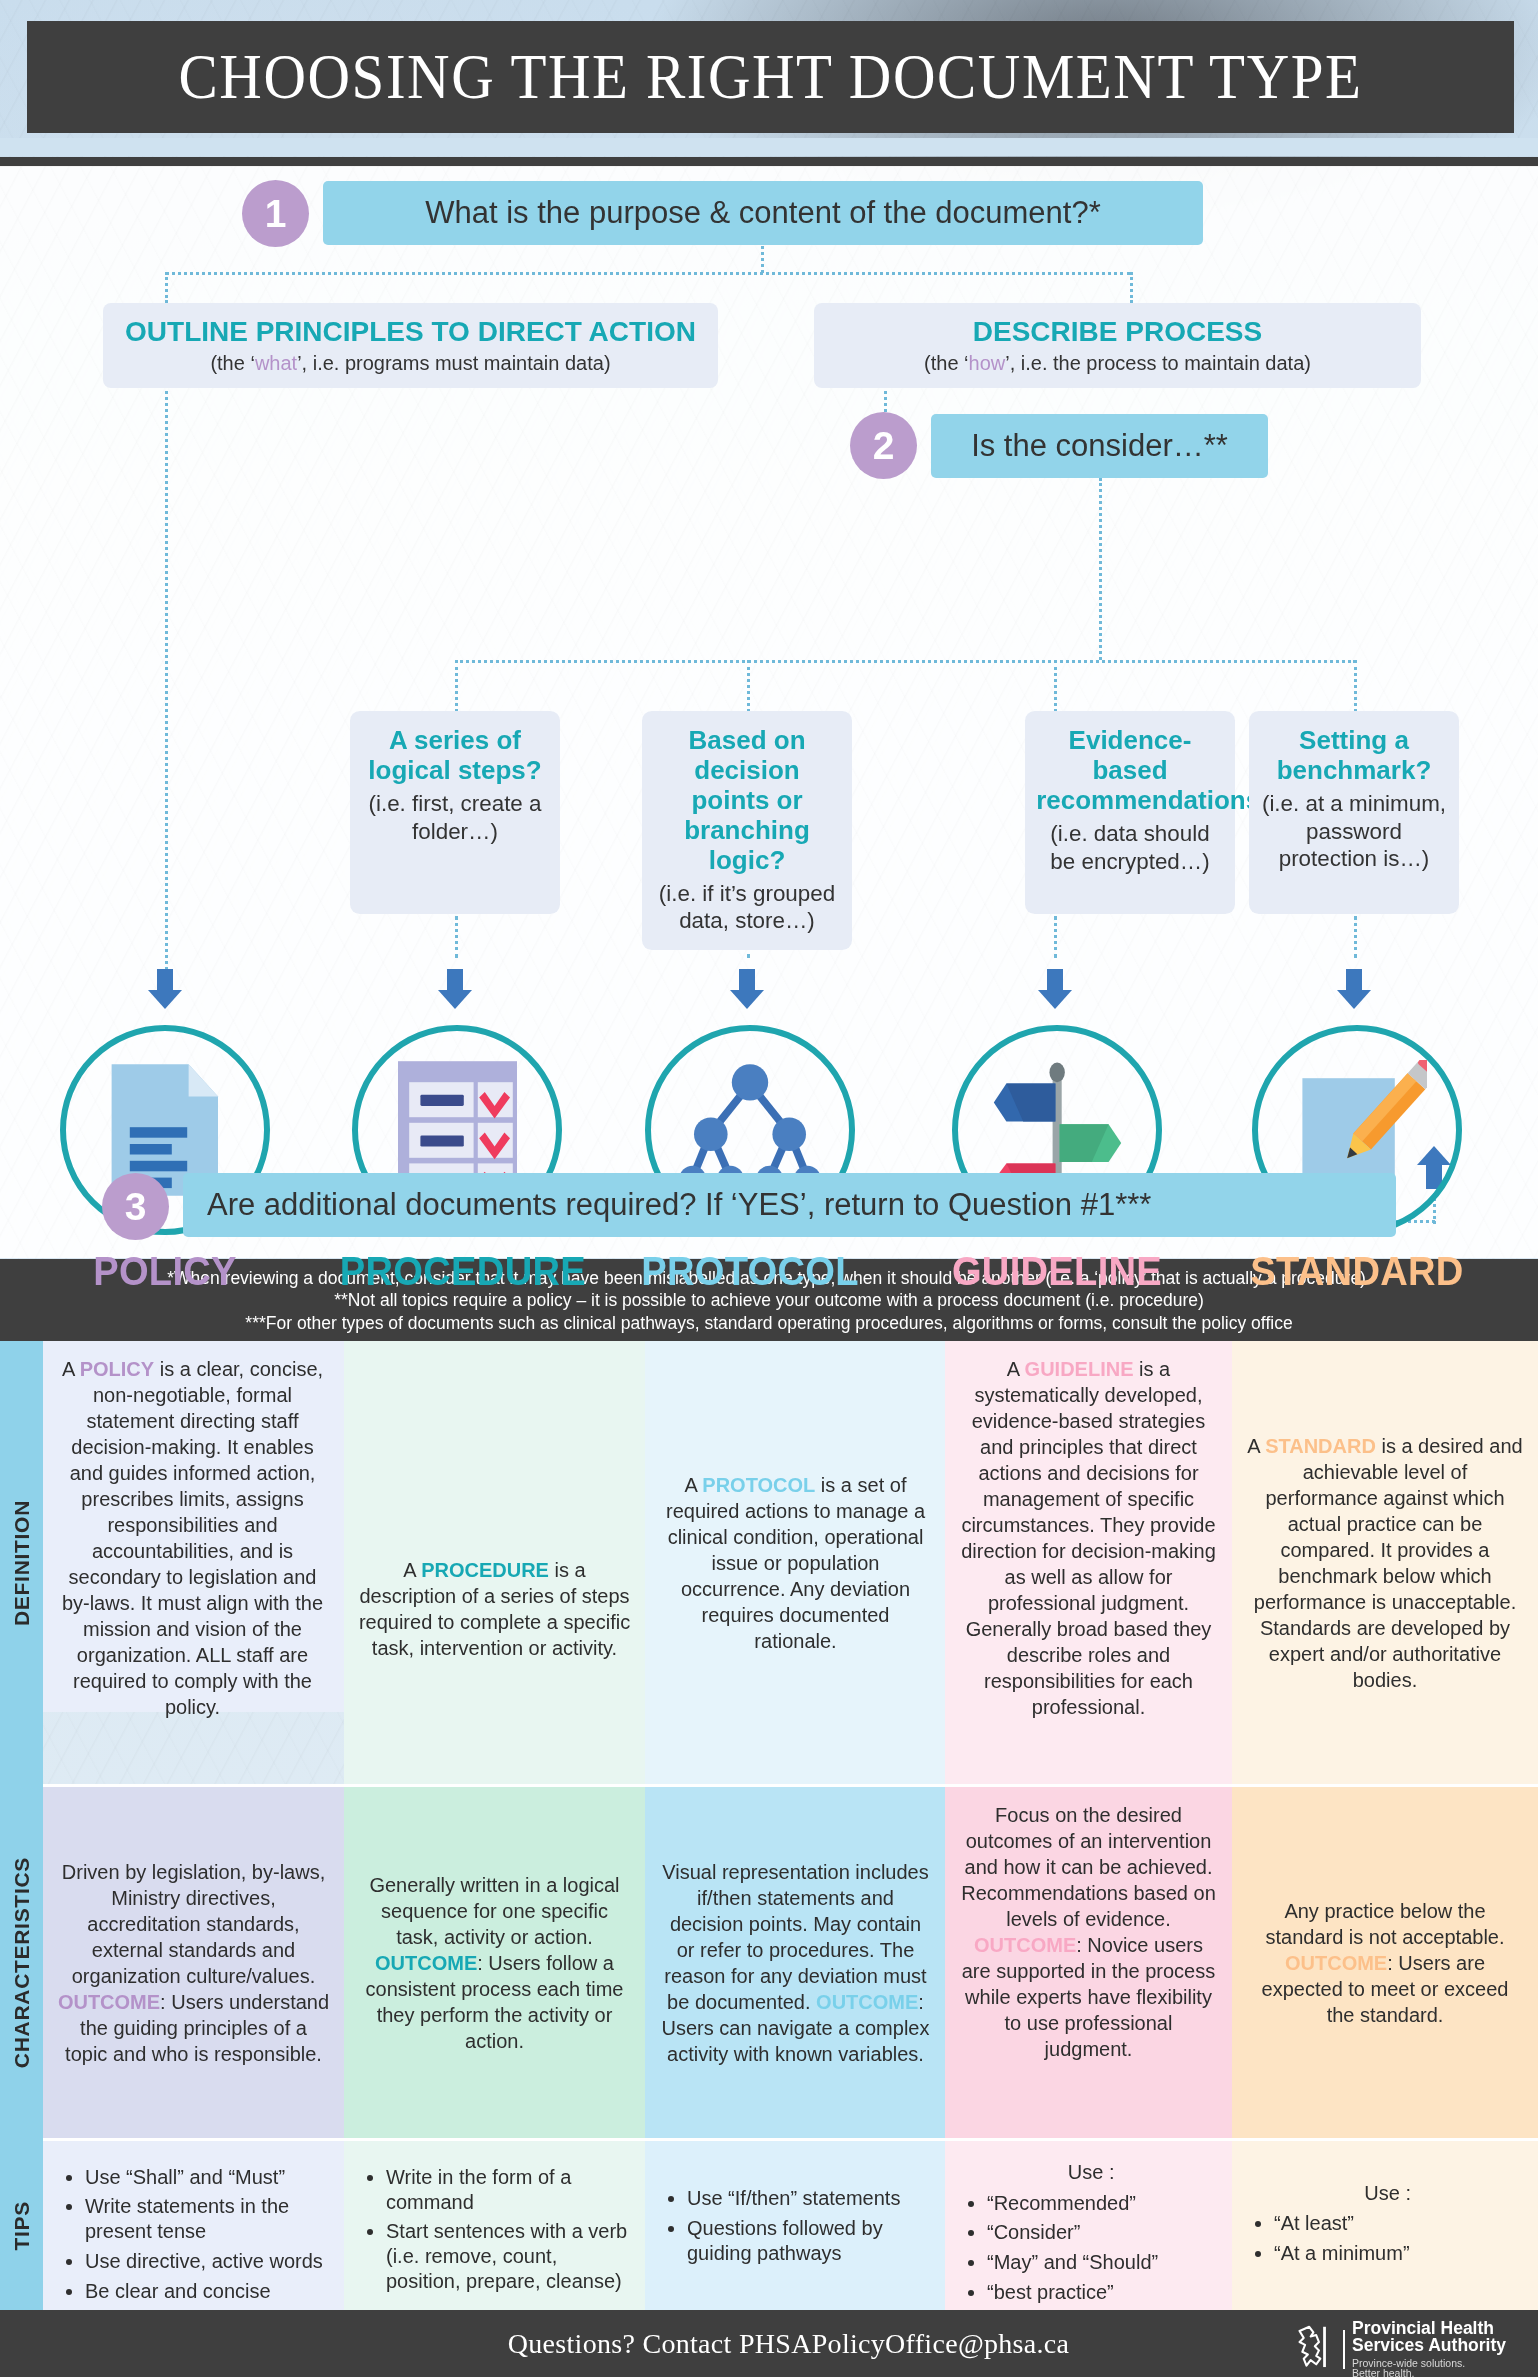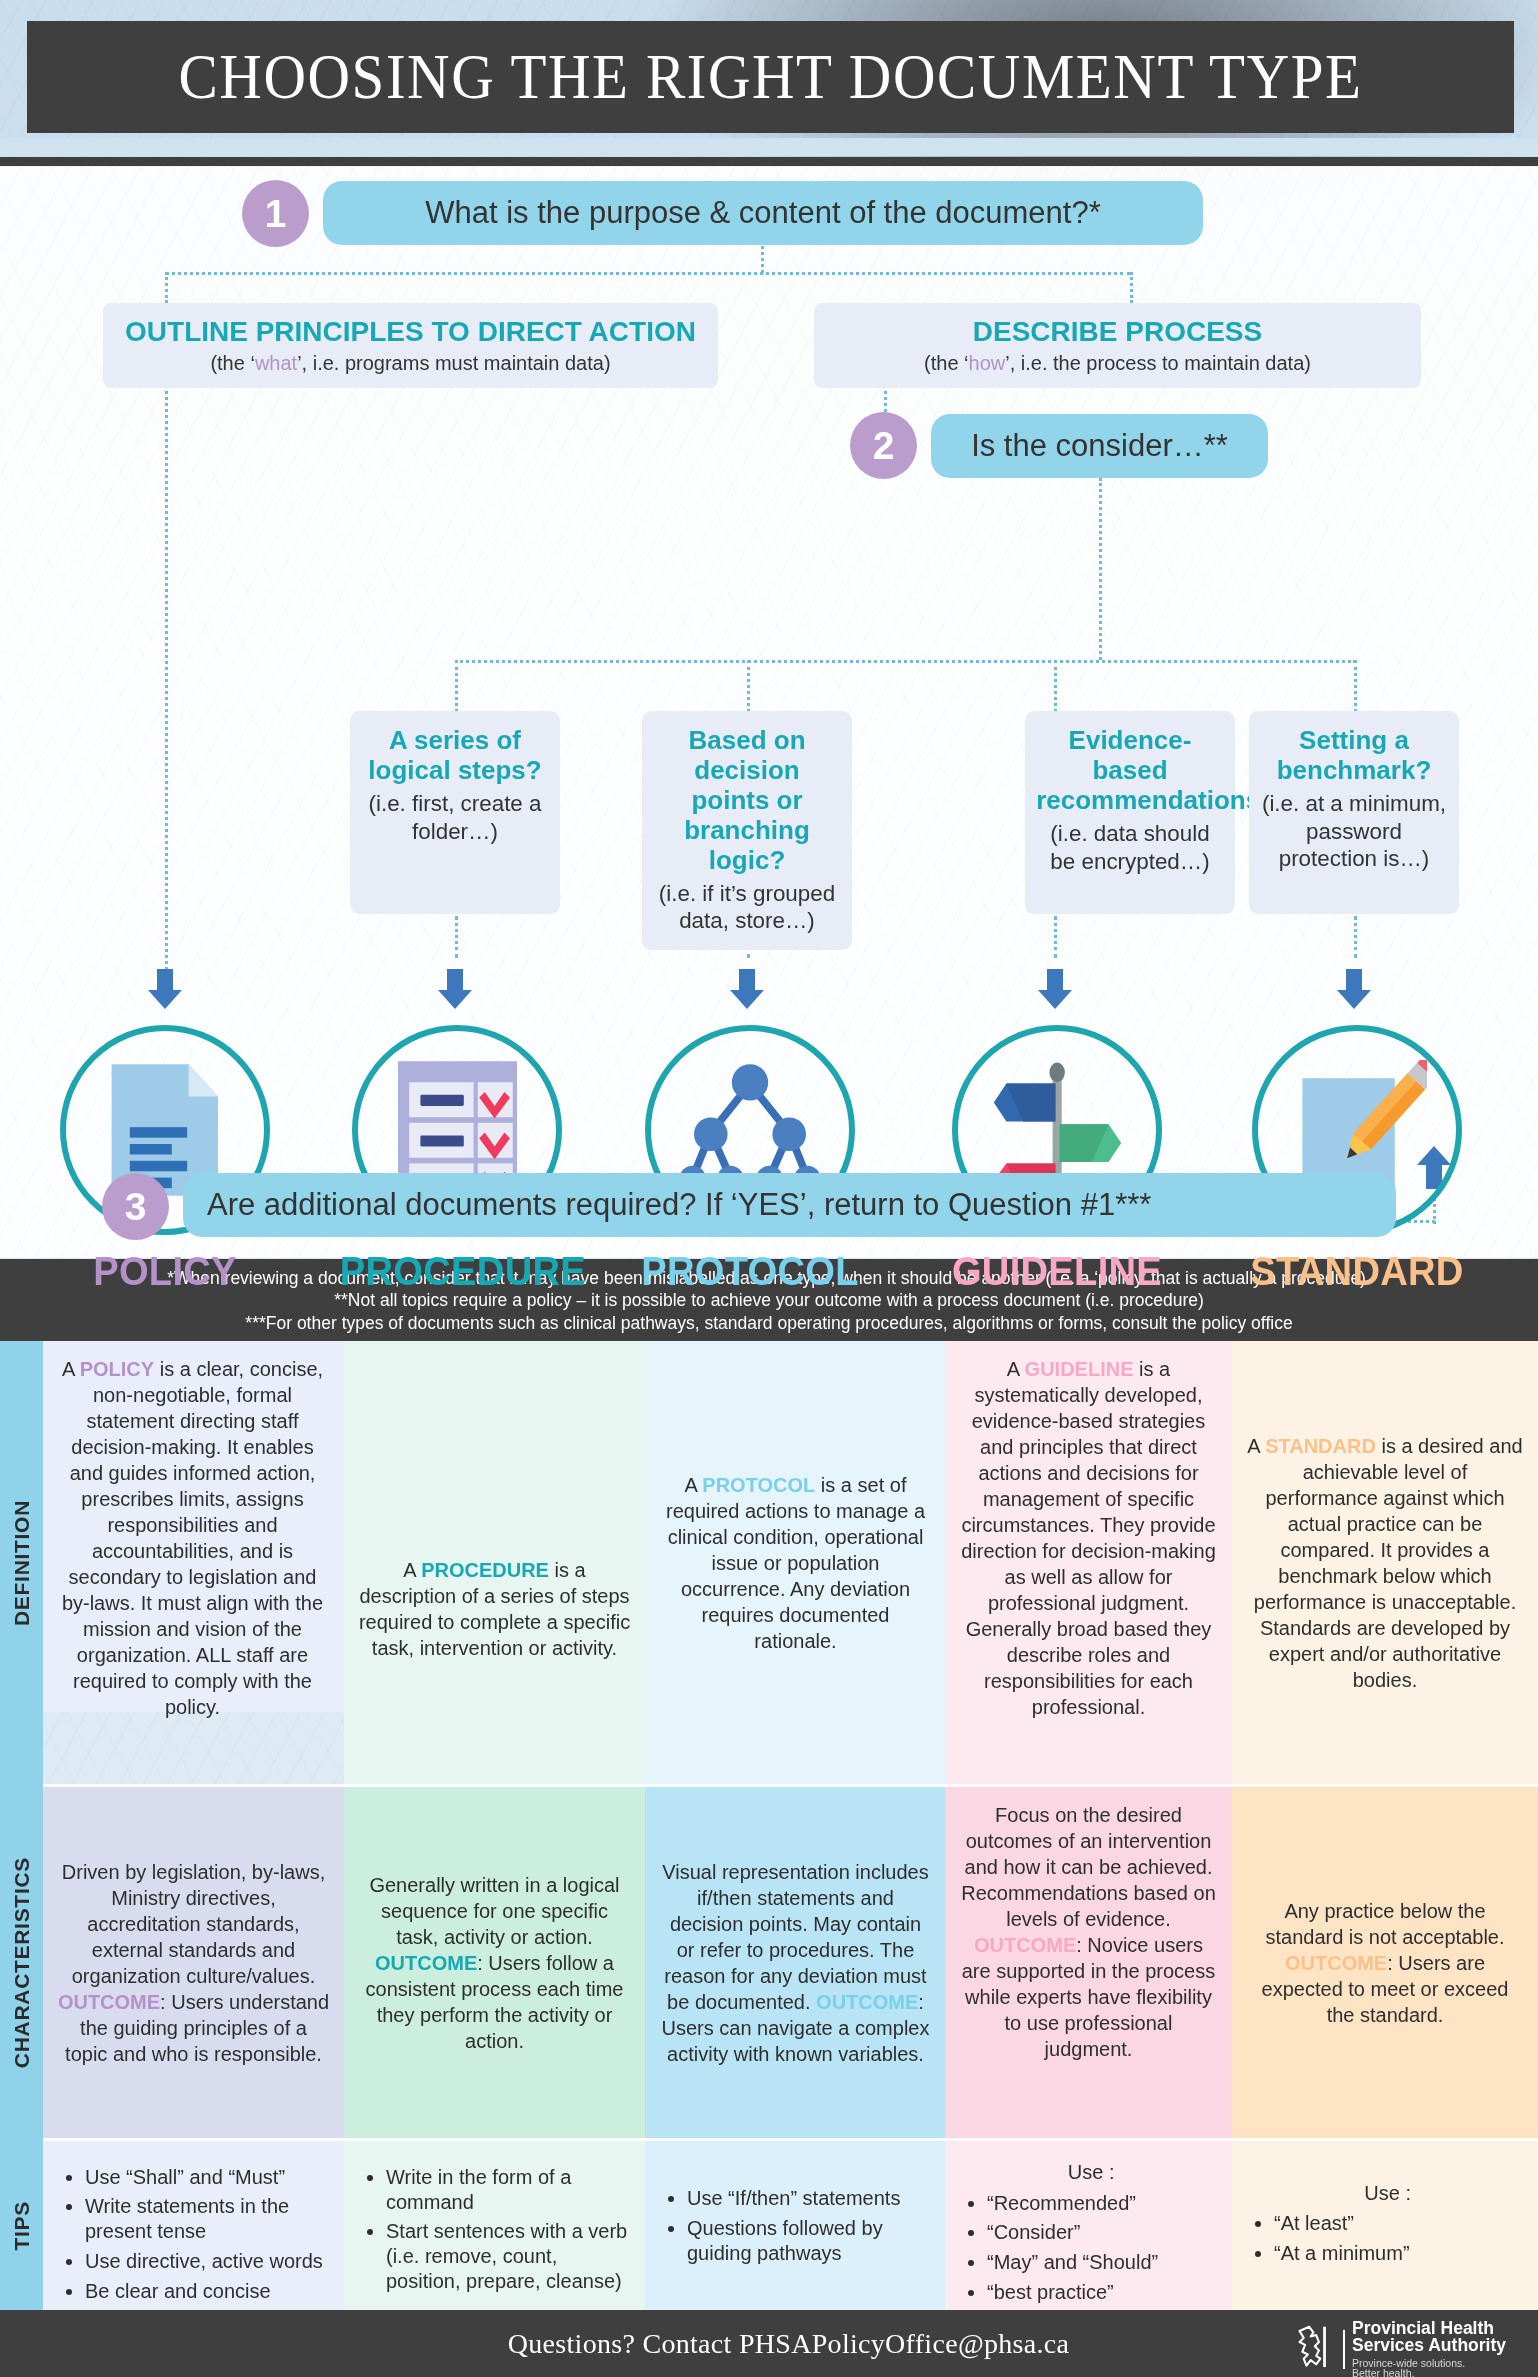--- a/index.html
+++ b/index.html
@@ -73,21 +73,21 @@
     display: flex; align-items: center; justify-content: center;
     font-size: 39px; font-weight: 700;
     font-family: "Liberation Sans", sans-serif;
     z-index: 5;
   }
 
   
   .q-pill {
     position: absolute;
     background: #92d4ea;
-    border-radius: 19px;
+    border-radius: 5px;
     display: flex; align-items: center; justify-content: center;
     color: #333333;
     font-size: 31px;
     padding: 0 24px;
     z-index: 4;
     text-align: center;
   }
 
   
   .branch-box {

